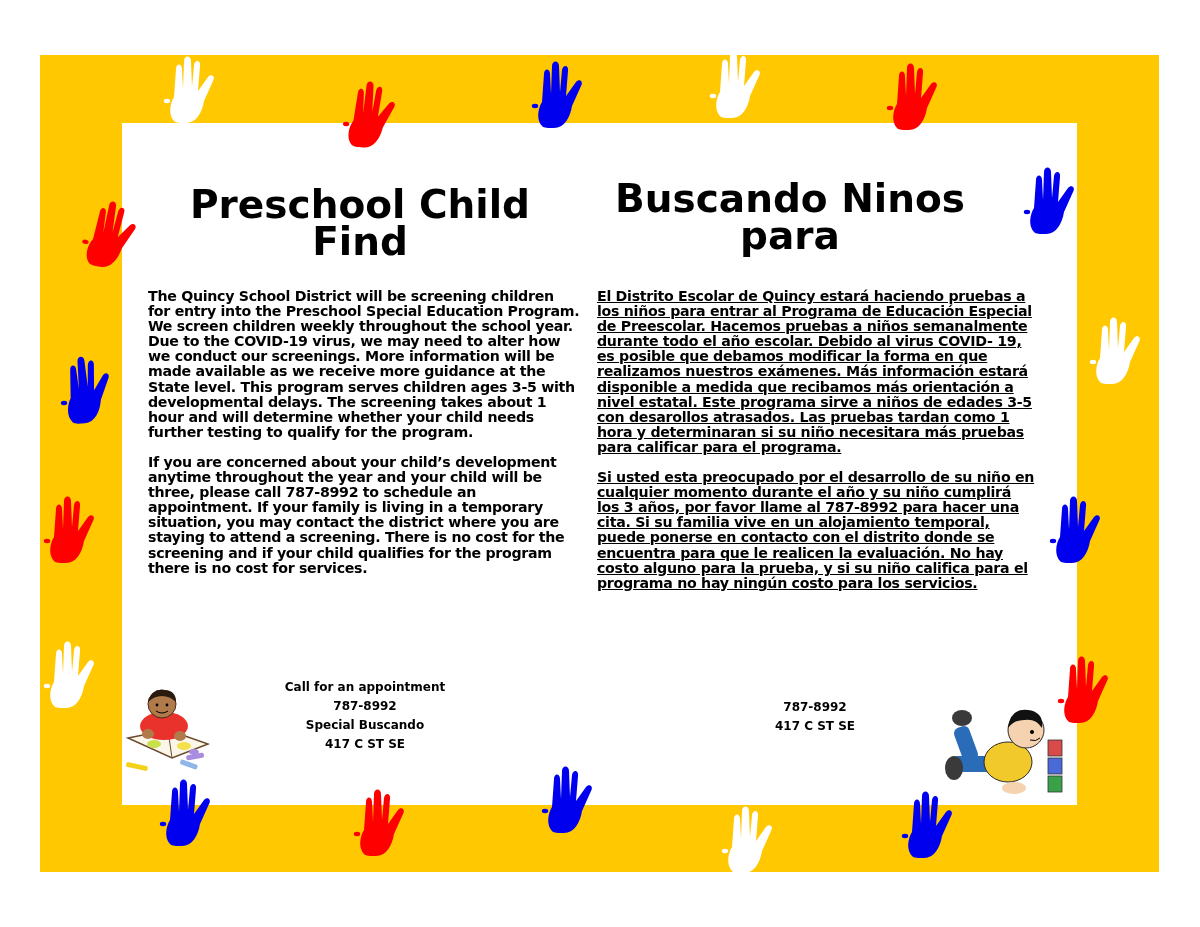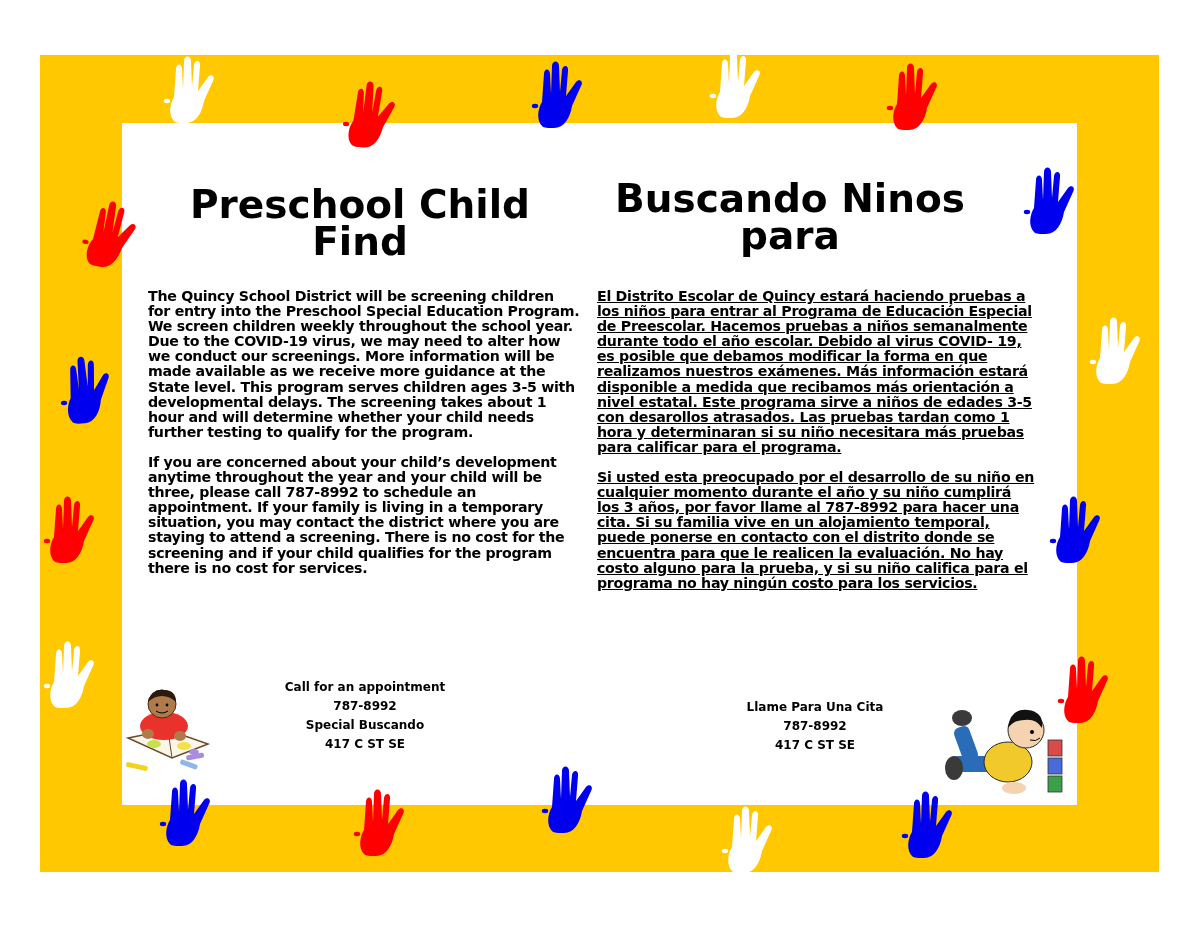--- a/index.html
+++ b/index.html
@@ -179,21 +179,20 @@
 </div>
 
 <div class="contact contact-en">
   <div>Call for an appointment</div>
   <div>787-8992</div>
   <div>Special Buscando</div>
   <div>417 C ST SE</div>
 </div>
 
 <div class="contact contact-es">
-  <div>Llame Para Una Cita</div>
   <div>787-8992</div>
   <div>417 C ST SE</div>
 </div>
 
 <div class="clipart clip-boy-drawing">
   <svg viewBox="0 0 90 88" width="90" height="88">
 
     <polygon points="4,52 44,44 84,58 48,72" fill="#fbf6ea" stroke="#6b4a2b" stroke-width="1.5"></polygon>
     <line x1="44" y1="44" x2="48" y2="72" stroke="#6b4a2b" stroke-width="1"></line>
     <ellipse cx="30" cy="58" rx="7" ry="4" fill="#c9e04a"></ellipse>

